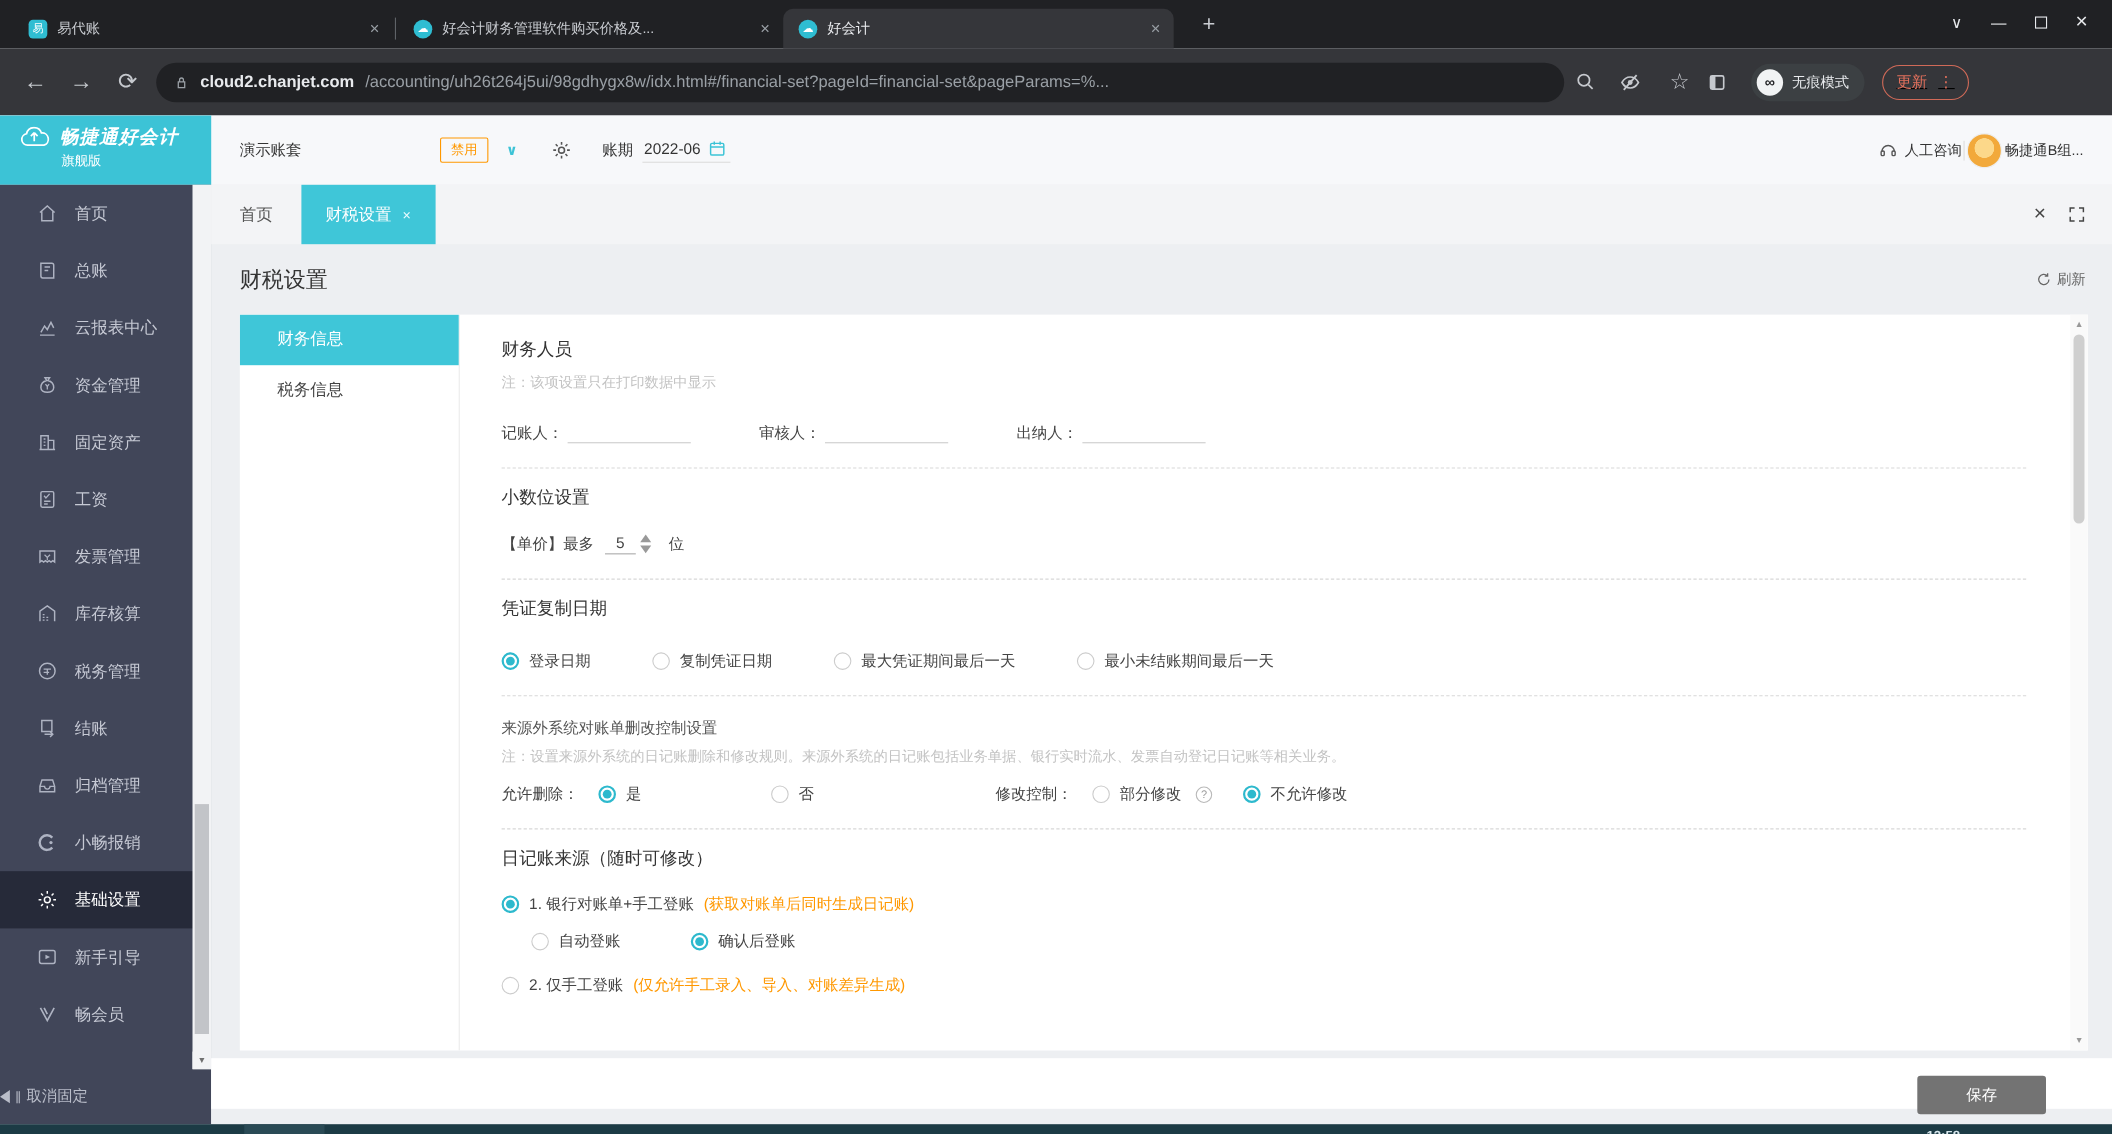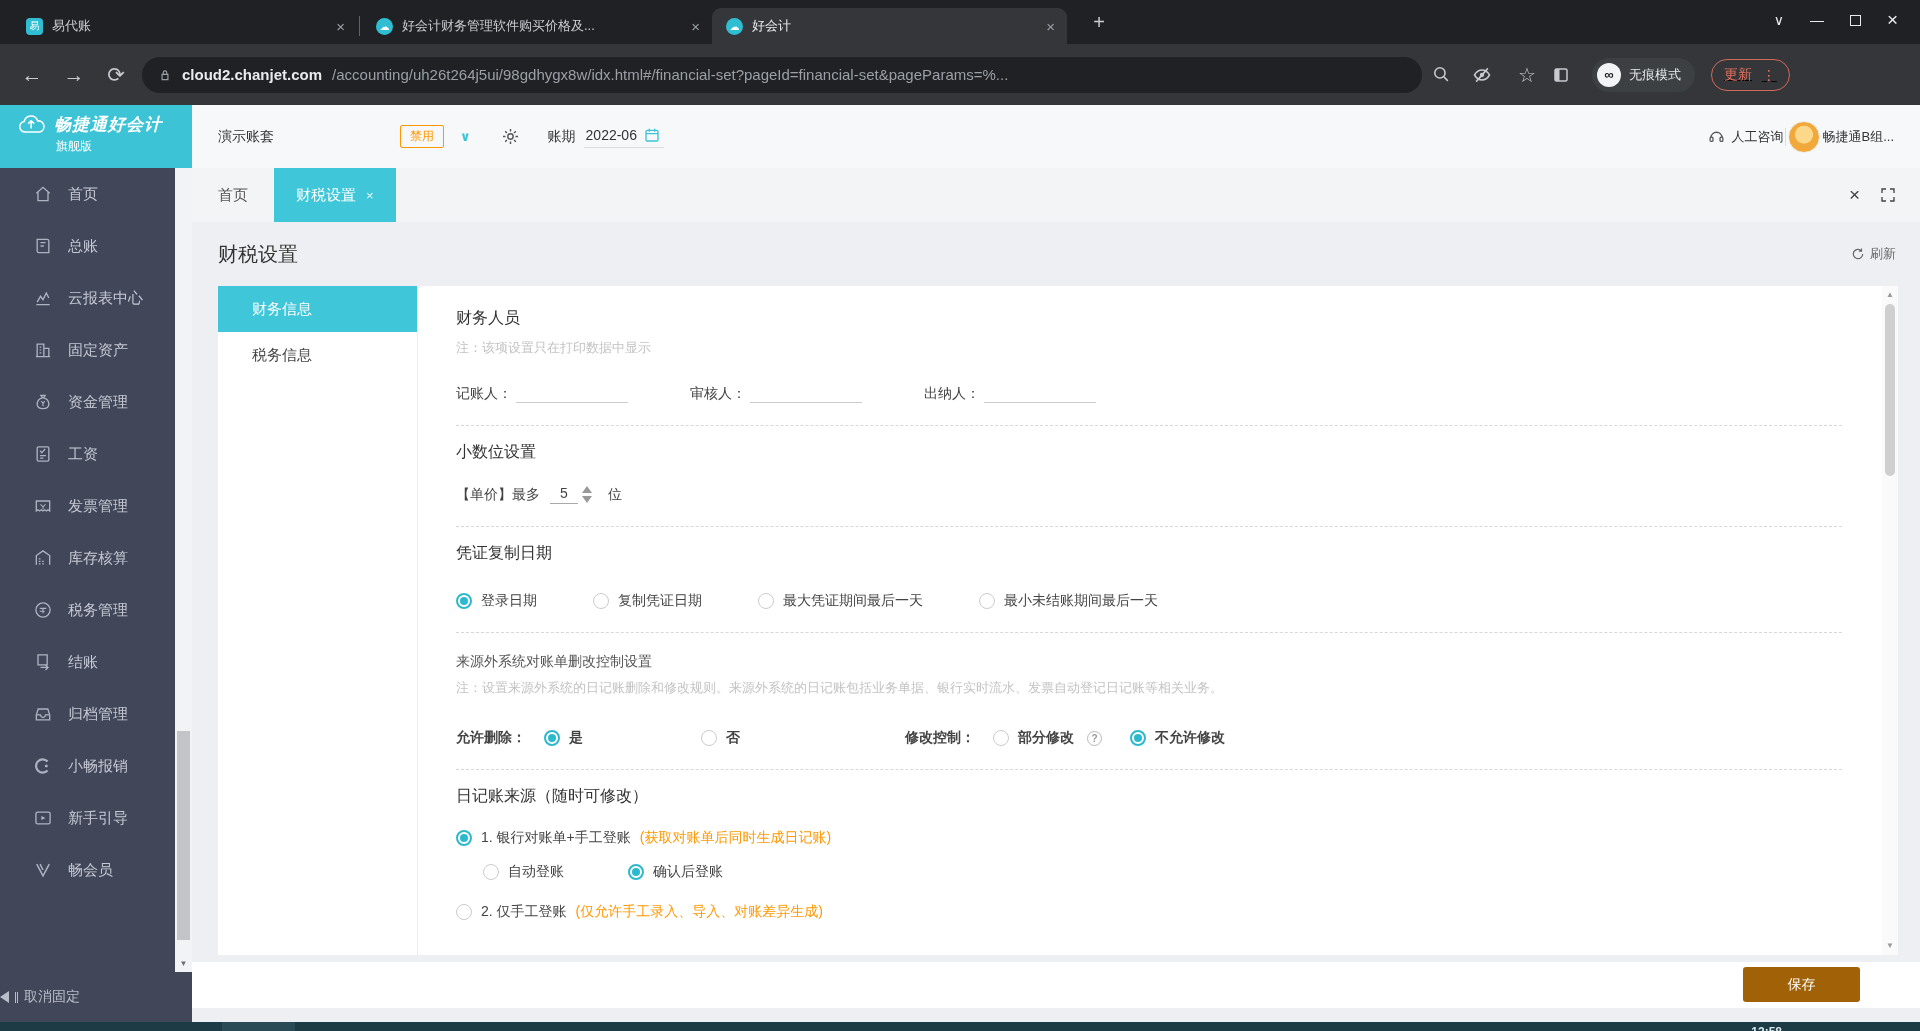--- a/index.html
+++ b/index.html
@@ -101,33 +101,33 @@
   .dec-suffix { margin-left:16px; }
 
   .radio { width:16px; height:16px; border-radius:50%; border:1px solid #ccc; background:#fff; position:relative; flex:0 0 auto; }
   .radio.sel { border:2px solid #2db9cd; }
   .radio.sel::after { content:""; position:absolute; left:2px; top:2px; width:8px; height:8px; border-radius:50%; background:#2db9cd; }
   .opt { display:flex; align-items:center; gap:9px; }
 
   .opts-row { display:flex; align-items:center; gap:56px; margin-top:28px; }
 
   .sub-label { color:#555; margin:10px 0 8px; }
-  .ctrl-row { display:flex; align-items:center; margin-top:32px;font-weight:bold; }
+  .ctrl-row { display:flex; align-items:center; margin-top:16px; }
   .help { width:15px; height:15px; border:1px solid #b9b9b9; border-radius:50%; color:#999; font-size:10px; line-height:13px; text-align:center; margin-left:4px; }
 
   .jrow { display:flex; align-items:center; gap:9px; margin-top:22px; }
   .jsub { display:flex; align-items:center; gap:64px; margin:16px 0 0 27px; }
   .hint { color:#ff9800; }
 
   .panel-scroll { position:absolute; right:0; top:0; bottom:0; width:16px; background:#fafafa; }
   .ps-btn { position:absolute; left:0; right:0; height:14px; color:#999; font-size:8px; text-align:center; line-height:14px; }
   .ps-thumb { position:absolute; left:3px; right:3px; top:18px; height:172px; background:#cfcfcf; border-radius:5px; }
 
   .footer { position:absolute; left:0; right:0; bottom:14px; height:46px; background:#fff; }
-  .save-btn { position:absolute; right:60px; top:5px; width:117px; height:35px; background:#a16207; color:#fff; font-size:14px; border:none; border-radius:3px; display:flex; align-items:center; justify-content:center; }
+  .save-btn { position:absolute; right:60px; top:16px; width:117px; height:35px; background:#737373; color:#fff; font-size:14px; border:none; border-radius:3px; display:flex; align-items:center; justify-content:center; }
 
   
   .taskbar { position:absolute; left:0; right:0; bottom:0; height:9px; background:#1c3b45; overflow:hidden; }
   .task-hl { position:absolute; left:222px; width:73px; top:0; bottom:0; background:#2a4a55; }
   .clock { position:absolute; right:138px; top:3px; color:#d7e6ec; font-size:12px; font-weight:bold; }
 
   svg { display:block; }
 </style>
 </head>
 <body>
@@ -262,34 +262,34 @@
       <span>总账</span>
     </div>
     <div class="sitem">
       <svg width="20" height="20" viewBox="0 0 24 24">
           <path d="M4 20h16M5 17l4-7 3 4 4-8 3 6" fill="none" stroke="#aeb3c2" stroke-width="1.6"></path>
         </svg>
       <span>云报表中心</span>
     </div>
     <div class="sitem">
       <svg width="20" height="20" viewBox="0 0 24 24">
+          <path d="M9.5 4h5l-1.8 3C16.8 8 19 11 19 14.8 19 18 16 20 12 20s-7-2-7-5.2C5 11 7.2 8 11.3 7z" fill="none" stroke="#aeb3c2" stroke-width="1.6"></path>
+          <path d="M10 11l2 2.5 2-2.5M12 13.5V17" fill="none" stroke="#aeb3c2" stroke-width="1.4"></path>
+        </svg>
+      <span>资金管理</span>
+    </div>
+    <div class="sitem">
+      <svg width="20" height="20" viewBox="0 0 24 24">
           <path d="M5 20V5h8v15M13 10h6v10M3.5 20h17" fill="none" stroke="#aeb3c2" stroke-width="1.6"></path>
           <path d="M8 8.5h2M8 12h2M8 15.5h2" stroke="#aeb3c2" stroke-width="1.4"></path>
         </svg>
       <span>固定资产</span>
     </div>
     <div class="sitem">
       <svg width="20" height="20" viewBox="0 0 24 24">
-          <path d="M9.5 4h5l-1.8 3C16.8 8 19 11 19 14.8 19 18 16 20 12 20s-7-2-7-5.2C5 11 7.2 8 11.3 7z" fill="none" stroke="#aeb3c2" stroke-width="1.6"></path>
-          <path d="M10 11l2 2.5 2-2.5M12 13.5V17" fill="none" stroke="#aeb3c2" stroke-width="1.4"></path>
-        </svg>
-      <span>资金管理</span>
-    </div>
-    <div class="sitem">
-      <svg width="20" height="20" viewBox="0 0 24 24">
           <rect x="5" y="3.5" width="14" height="17" rx="1.5" fill="none" stroke="#aeb3c2" stroke-width="1.6"></rect>
           <path d="M8.5 8l2 2.5 4-4.5M8.5 14h7M8.5 17h4" fill="none" stroke="#aeb3c2" stroke-width="1.4"></path>
         </svg>
       <span>工资</span>
     </div>
     <div class="sitem">
       <svg width="20" height="20" viewBox="0 0 24 24">
           <path d="M4 6h16v12l-2-1.5-2 1.5-2-1.5-2 1.5-2-1.5-2 1.5-2-1.5-2 1.5z" fill="none" stroke="#aeb3c2" stroke-width="1.6"></path>
           <path d="M9 10l3 3 3-3M12 13v3" fill="none" stroke="#aeb3c2" stroke-width="1.3"></path>
         </svg>
@@ -322,20 +322,27 @@
           <path d="M4 13h5c0 1.8 1.2 3 3 3s3-1.2 3-3h5" fill="none" stroke="#aeb3c2" stroke-width="1.4"></path>
         </svg>
       <span>归档管理</span>
     </div>
     <div class="sitem">
       <svg width="20" height="20" viewBox="0 0 24 24">
           <path d="M17.5 6.5A8 8 0 1 0 17.5 17.5" fill="none" stroke="#aeb3c2" stroke-width="2.6"></path>
           <circle cx="16" cy="12" r="1.8" fill="#aeb3c2"></circle>
         </svg>
       <span>小畅报销</span>
+    </div>
+    <div class="sitem active">
+      <svg width="20" height="20" viewBox="0 0 24 24">
+          <circle cx="12" cy="12" r="3.2" fill="none" stroke="#fff" stroke-width="1.6"></circle>
+          <path d="M12 2.5v3M12 18.5v3M2.5 12h3M18.5 12h3M5.2 5.2l2.1 2.1M16.7 16.7l2.1 2.1M18.8 5.2l-2.1 2.1M7.3 16.7l-2.1 2.1" stroke="#fff" stroke-width="1.6"></path>
+        </svg>
+      <span>基础设置</span>
     </div>
     <div class="sitem">
       <svg width="20" height="20" viewBox="0 0 24 24">
           <rect x="3.5" y="5" width="17" height="14" rx="2" fill="none" stroke="#aeb3c2" stroke-width="1.6"></rect>
           <path d="M10 9.5l5 2.5-5 2.5z" fill="#aeb3c2"></path>
         </svg>
       <span>新手引导</span>
     </div>
     <div class="sitem">
       <svg width="20" height="20" viewBox="0 0 24 24">

